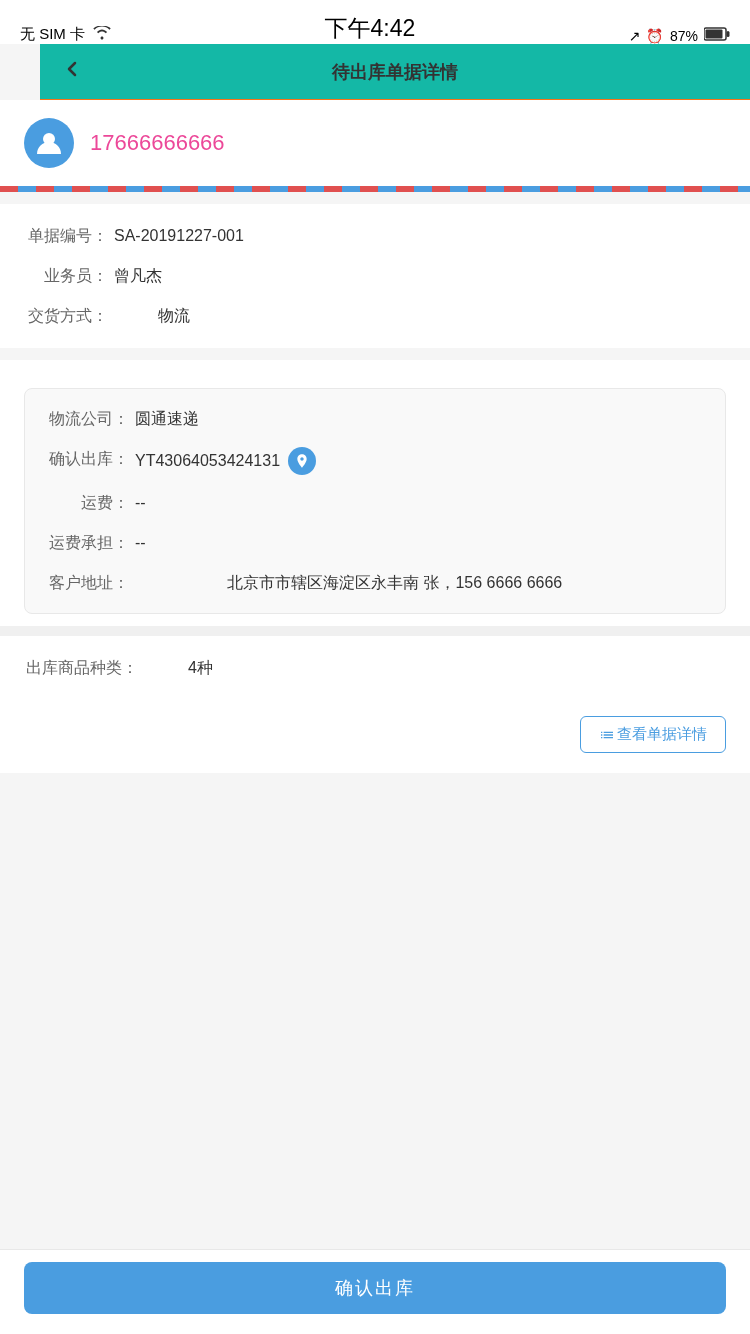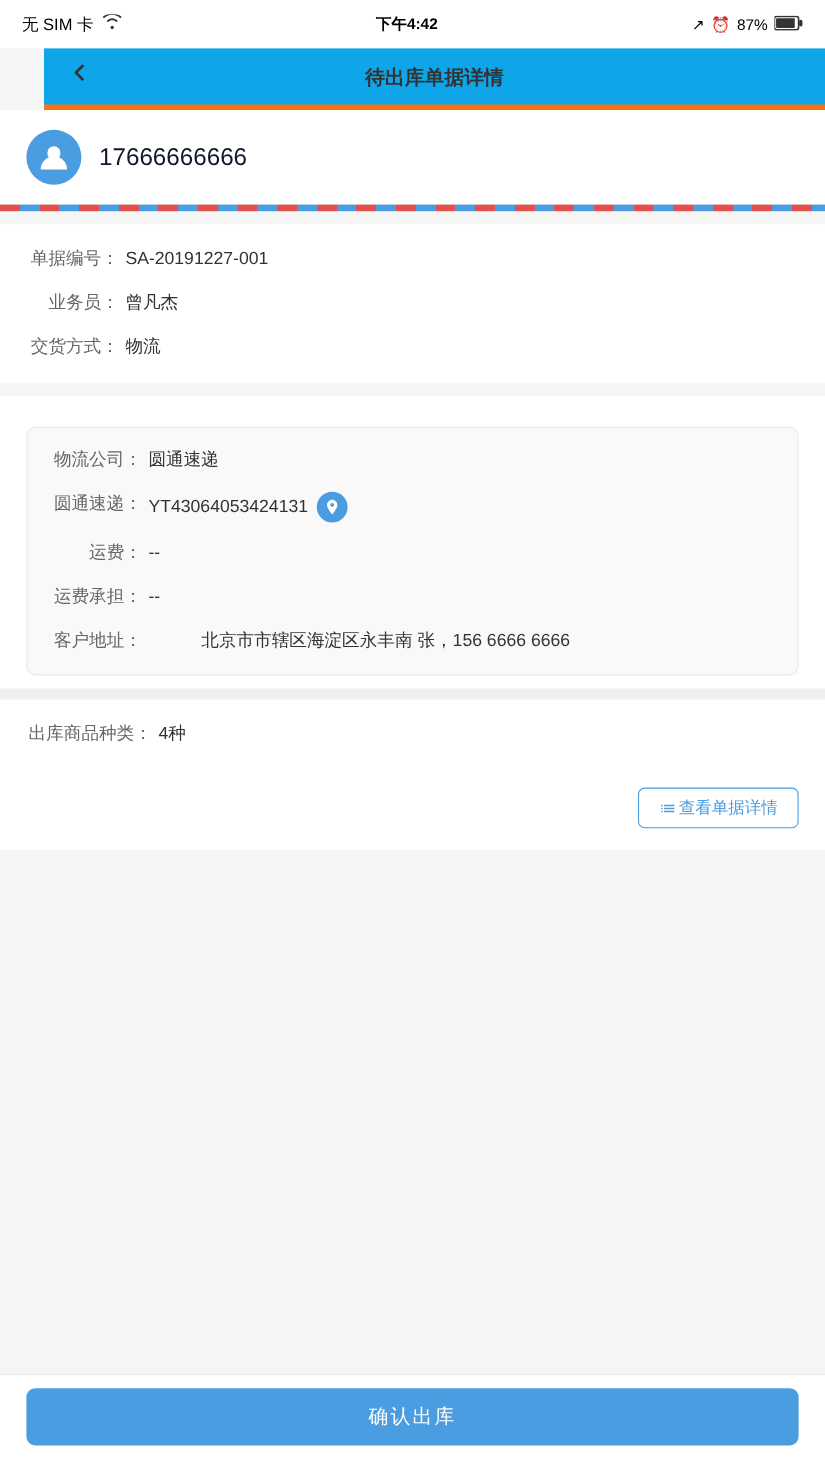--- a/index.html
+++ b/index.html
@@ -11,38 +11,38 @@
       min-height: 1334px;
       position: relative;
       overflow-x: hidden;
     }
 
     
     .status-bar {
       height: 44px;
       background: #fff;
       display: flex;
-      align-items: center;
+      align-items: flex-end;
       justify-content: space-between;
       padding: 0 20px;
       font-size: 15px;
       font-weight: 500;
     }
     .status-left { display: flex; align-items: center; gap: 8px; }
-    .status-center { font-size: 14px; font-weight: 700; }
+    .status-center { font-size: 23px; font-weight: 400; }
     .status-right { display: flex; align-items: center; gap: 6px; font-size: 14px; }
 
     
     .nav-bar {
       height: 56px;
-      background: #0ea5e9;
+      background: #14b8a6;
       display: flex;
       align-items: center;
       padding: 0 20px;
-      border-bottom: 5px solid #f97316;
+      border-bottom: 1px solid #f97316;
       position: relative;
       margin-left: 40px;
     }
     .nav-back {
       font-size: 24px;
       color: #333;
       cursor: pointer;
       padding: 8px;
       margin-left: -8px;
     }
@@ -80,37 +80,37 @@
       background: #4a9de0;
       border-radius: 50%;
       display: flex;
       align-items: center;
       justify-content: center;
       flex-shrink: 0;
     }
     .customer-phone {
       font-size: 22px;
       font-weight: 500;
-      color: #0f172a;
+      color: #ec4899;
     }
 
     
     .section {
       background: #fff;
       margin-top: 12px;
       padding: 20px 24px;
     }
     .info-row {
       display: flex;
       align-items: flex-start;
       margin-bottom: 16px;
       font-size: 16px;
       line-height: 1.5;
     }
-    .info-row:last-child { margin-bottom: 0; }
+    .info-row:last-child { margin-bottom: 0; gap: 44px; }
     .info-label {
       color: #666;
       min-width: 90px;
       text-align: right;
       flex-shrink: 0;
       padding-right: 6px;
     }
     .info-value {
       color: #333;
       flex: 1;
@@ -289,21 +289,21 @@
   </div>
 </div>
 
 <div class="section" style="padding-top:16px; padding-bottom:12px;">
   <div class="logistics-card">
     <div class="info-row">
       <span class="info-label">物流公司：</span>
       <span class="info-value">圆通速递</span>
     </div>
     <div class="info-row">
-      <span class="info-label">圆通速递：</span>
+      <span class="info-label">确认出库：</span>
       <span class="info-value">
         <span>YT43064053424131</span>
         <span class="location-btn">
           <svg viewBox="0 0 24 24" fill="white">
               <path d="M12 2C8.13 2 5 5.13 5 9c0 5.25 7 13 7 13s7-7.75 7-13c0-3.87-3.13-7-7-7zm0 9.5c-1.38 0-2.5-1.12-2.5-2.5s1.12-2.5 2.5-2.5 2.5 1.12 2.5 2.5-1.12 2.5-2.5 2.5z"></path>
             </svg>
         </span>
       </span>
     </div>
     <div class="info-row">

